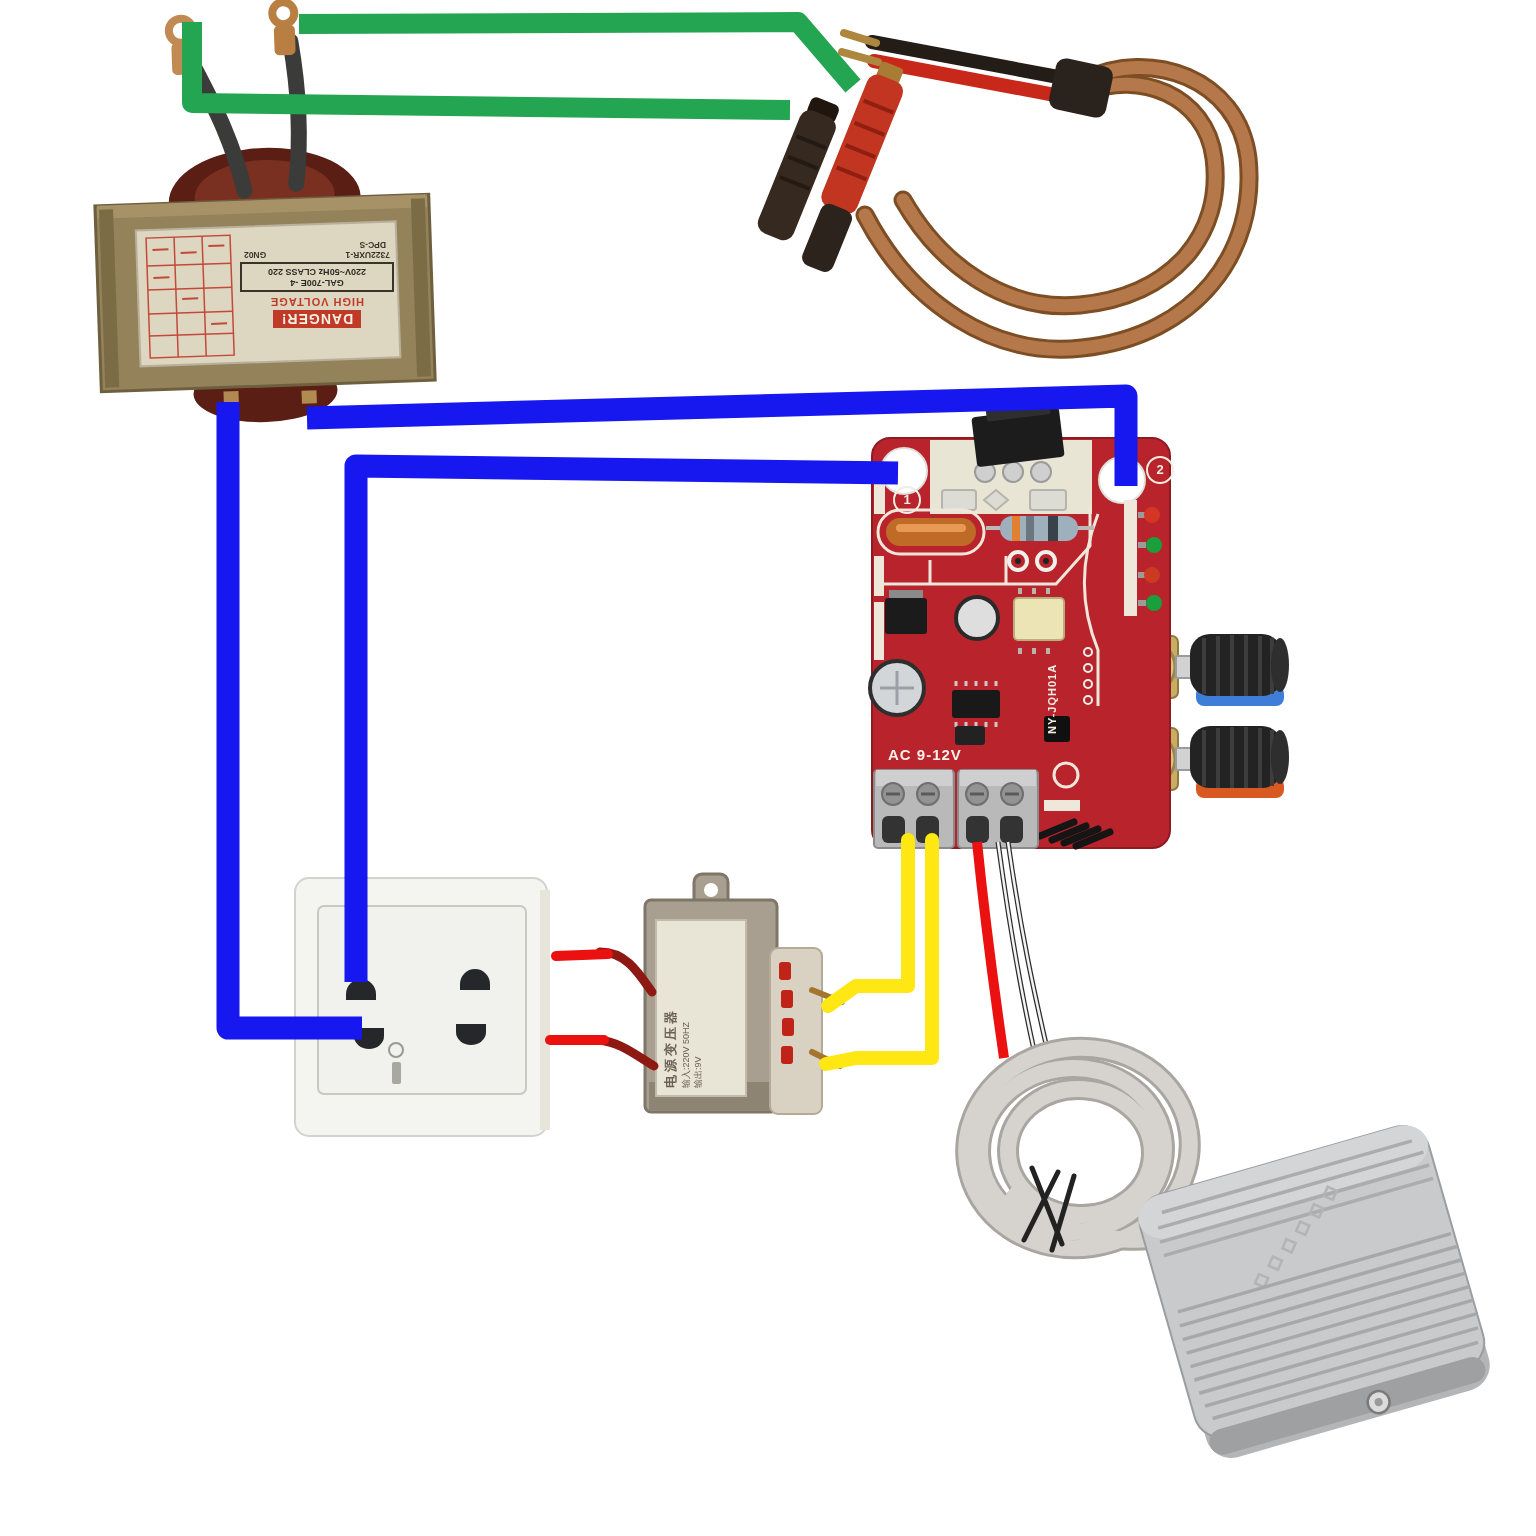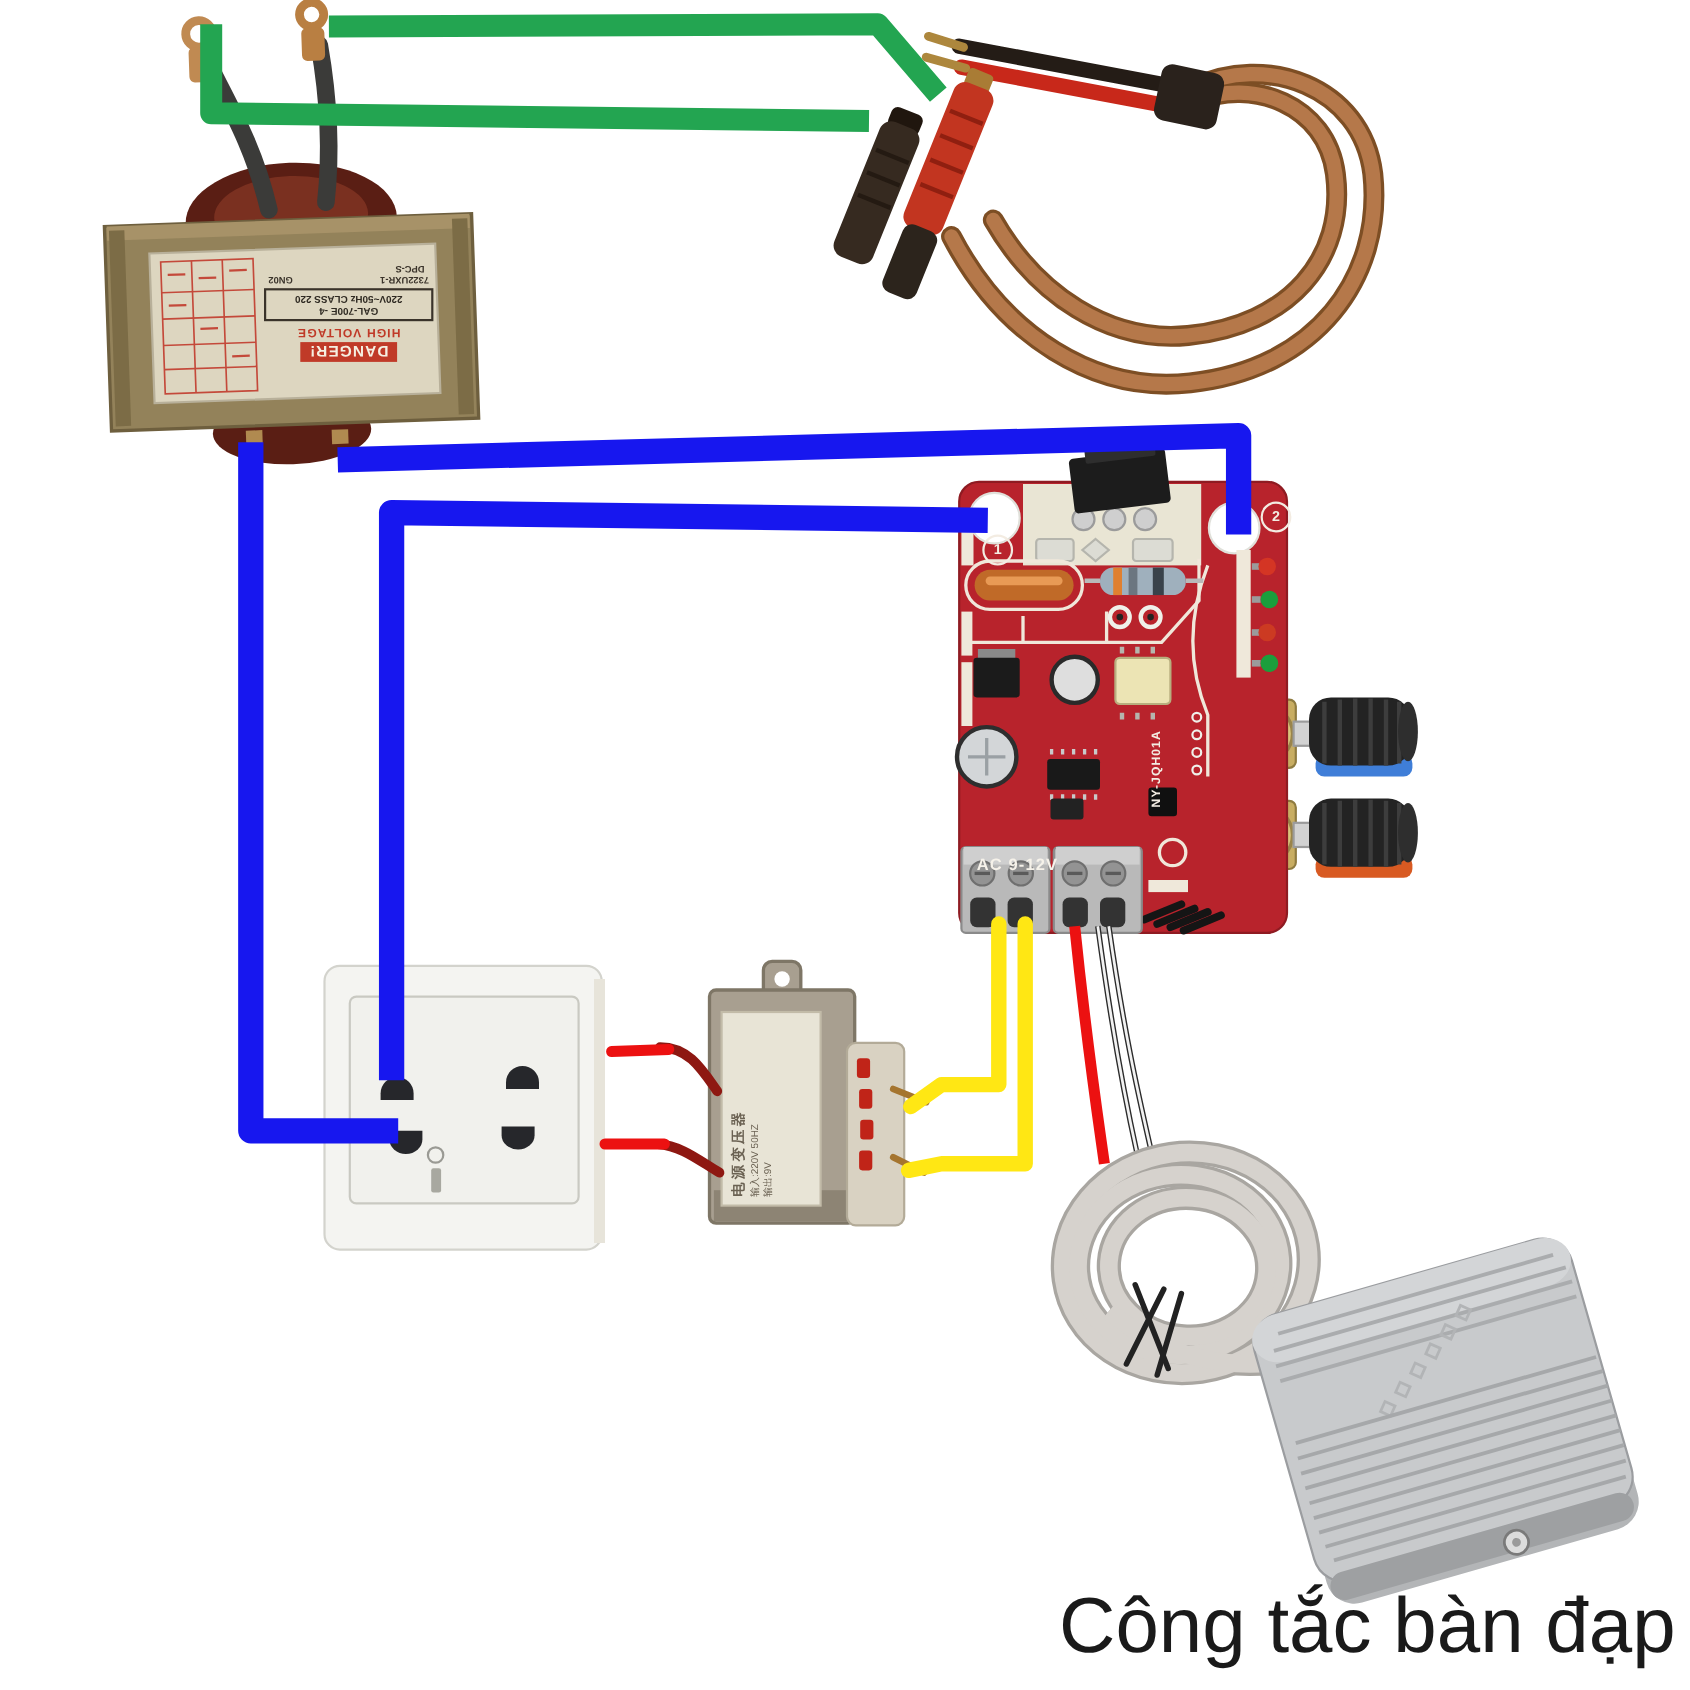--- a/index.html
+++ b/index.html
@@ -369,22 +369,21 @@
 </div>
 
 <div class="abs" style="left:662px;top:1088px;">
   <div class="aux-label">
     <div class="aux-title">电源变压器</div>
     <div class="aux-line">输入:220V 50HZ</div>
     <div class="aux-line">输出:9V</div>
   </div>
 </div>
 
-<div class="abs board-power" style="left:888px;top:778px;">AC 9-12V</div>
+<div class="abs board-power" style="left:888px;top:746px;">AC 9-12V</div>
 <div class="abs" style="left:1046px;top:734px;">
   <div class="board-model">NY-JQH01A</div>
 </div>
 <div class="abs ring-num" style="left:893px;top:486px;">1</div>
 <div class="abs ring-num" style="left:1146px;top:456px;">2</div>
 
-<div class="abs caption" style="left:950px;top:1438px;">Công tắc bàn đạp</div>
 
 </div>
 
 </body></html>

